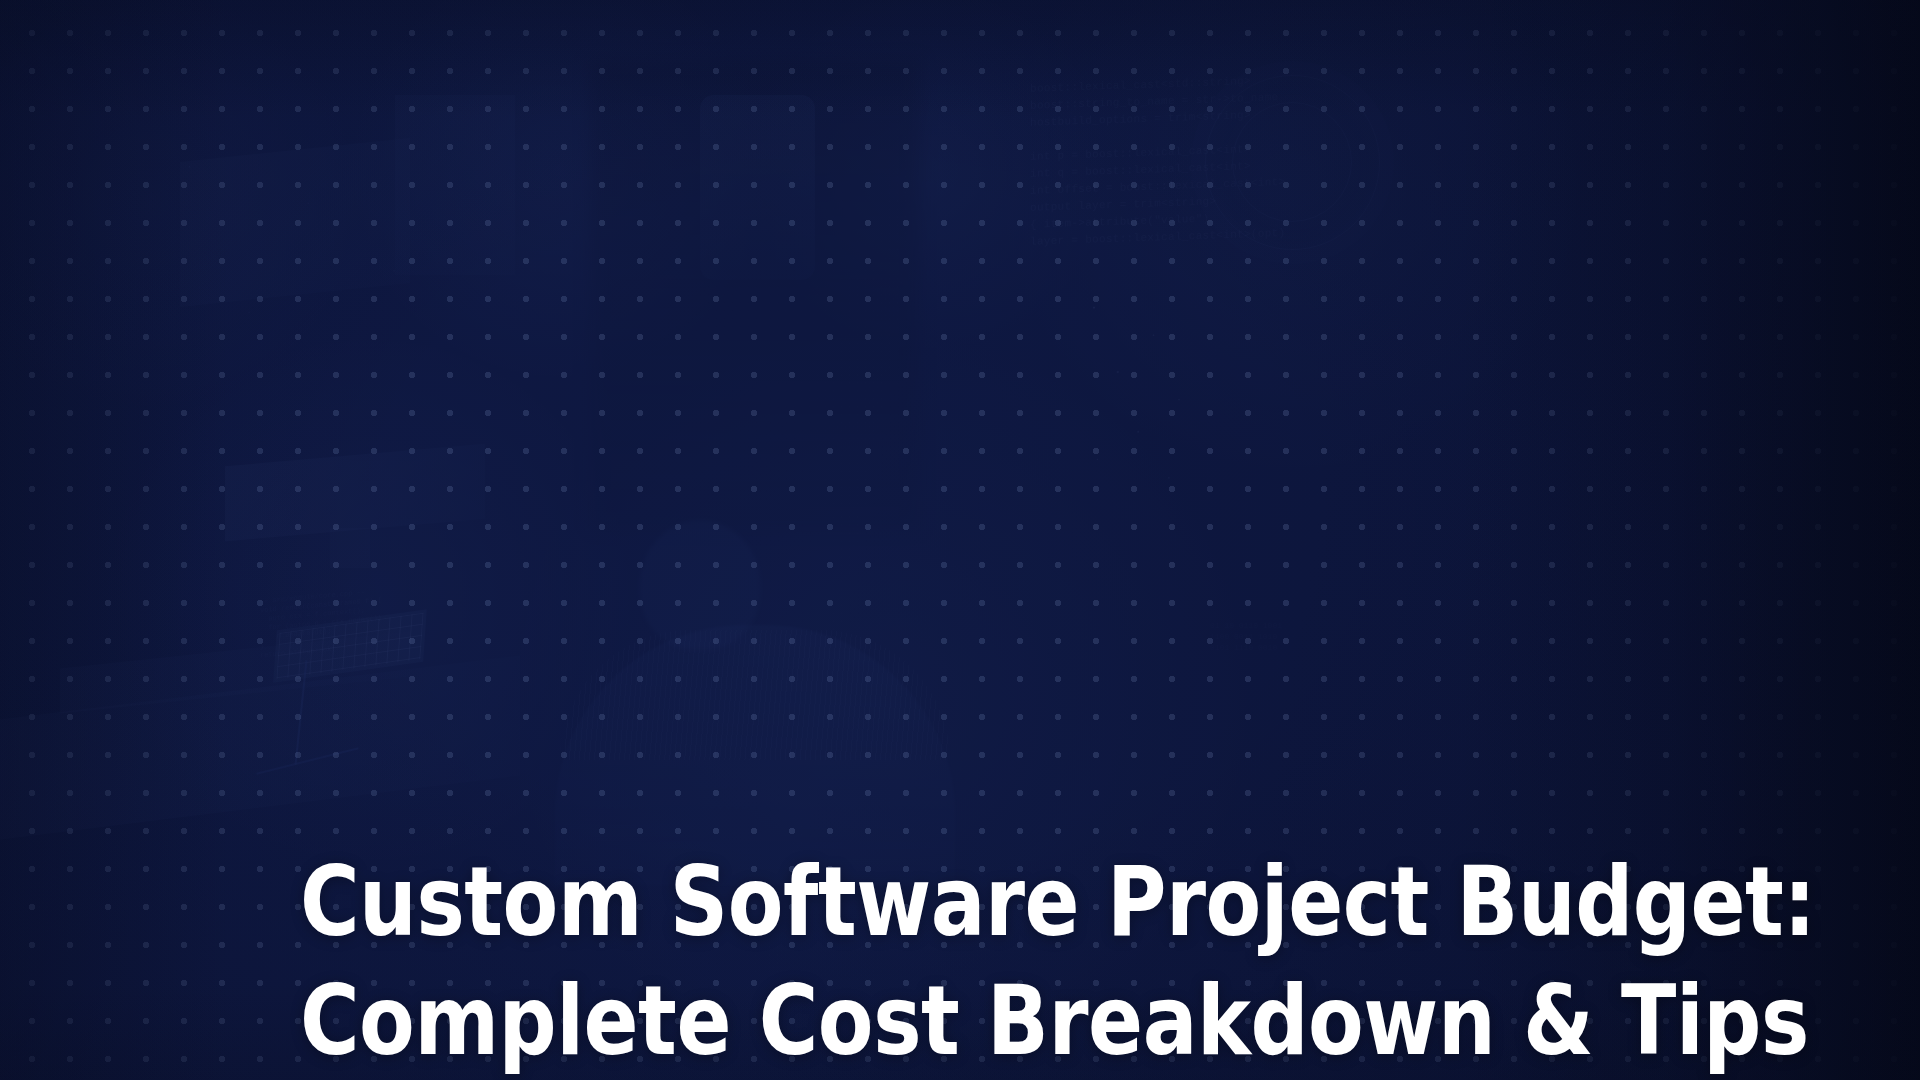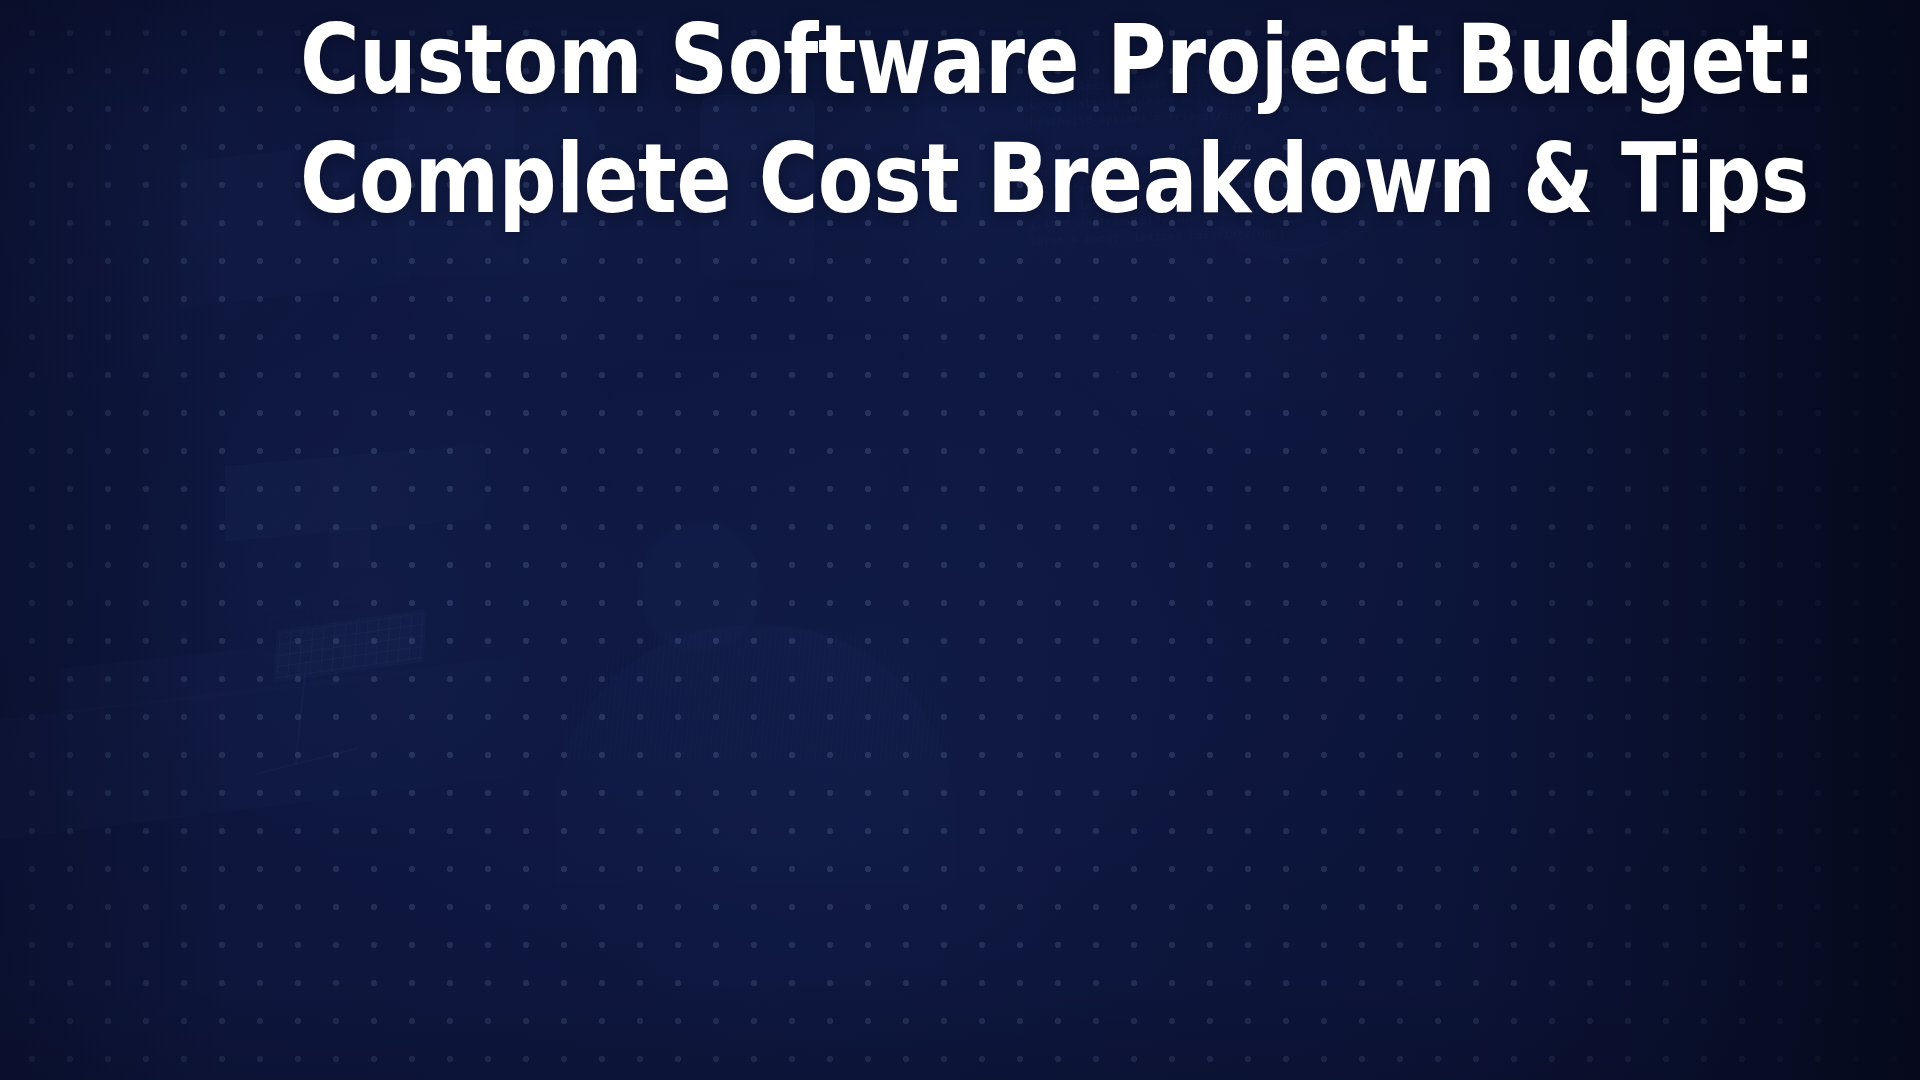--- a/index.html
+++ b/index.html
@@ -247,21 +247,21 @@
     background:radial-gradient(ellipse 1150px 820px at 44% 48%, transparent 40%, rgba(7,11,32,0.26) 100%);
   }
 
   
   .headline-wrap {
     position:absolute;
     left:0; top:0;
     width:1920px; height:1080px;
     display:flex;
     flex-direction:column;
-    justify-content:flex-start;
+    justify-content:flex-end;
     padding-left:300px;
   }
   .headline {
     font-family:"Liberation Sans Narrow", "DejaVu Sans Condensed", "Liberation Sans", sans-serif;
     font-weight:700;
     font-size:97px;
     line-height:119px;
     letter-spacing:-0.5px;
     color:#ffffff;
     text-shadow:0 2px 14px rgba(0,0,0,0.30);

